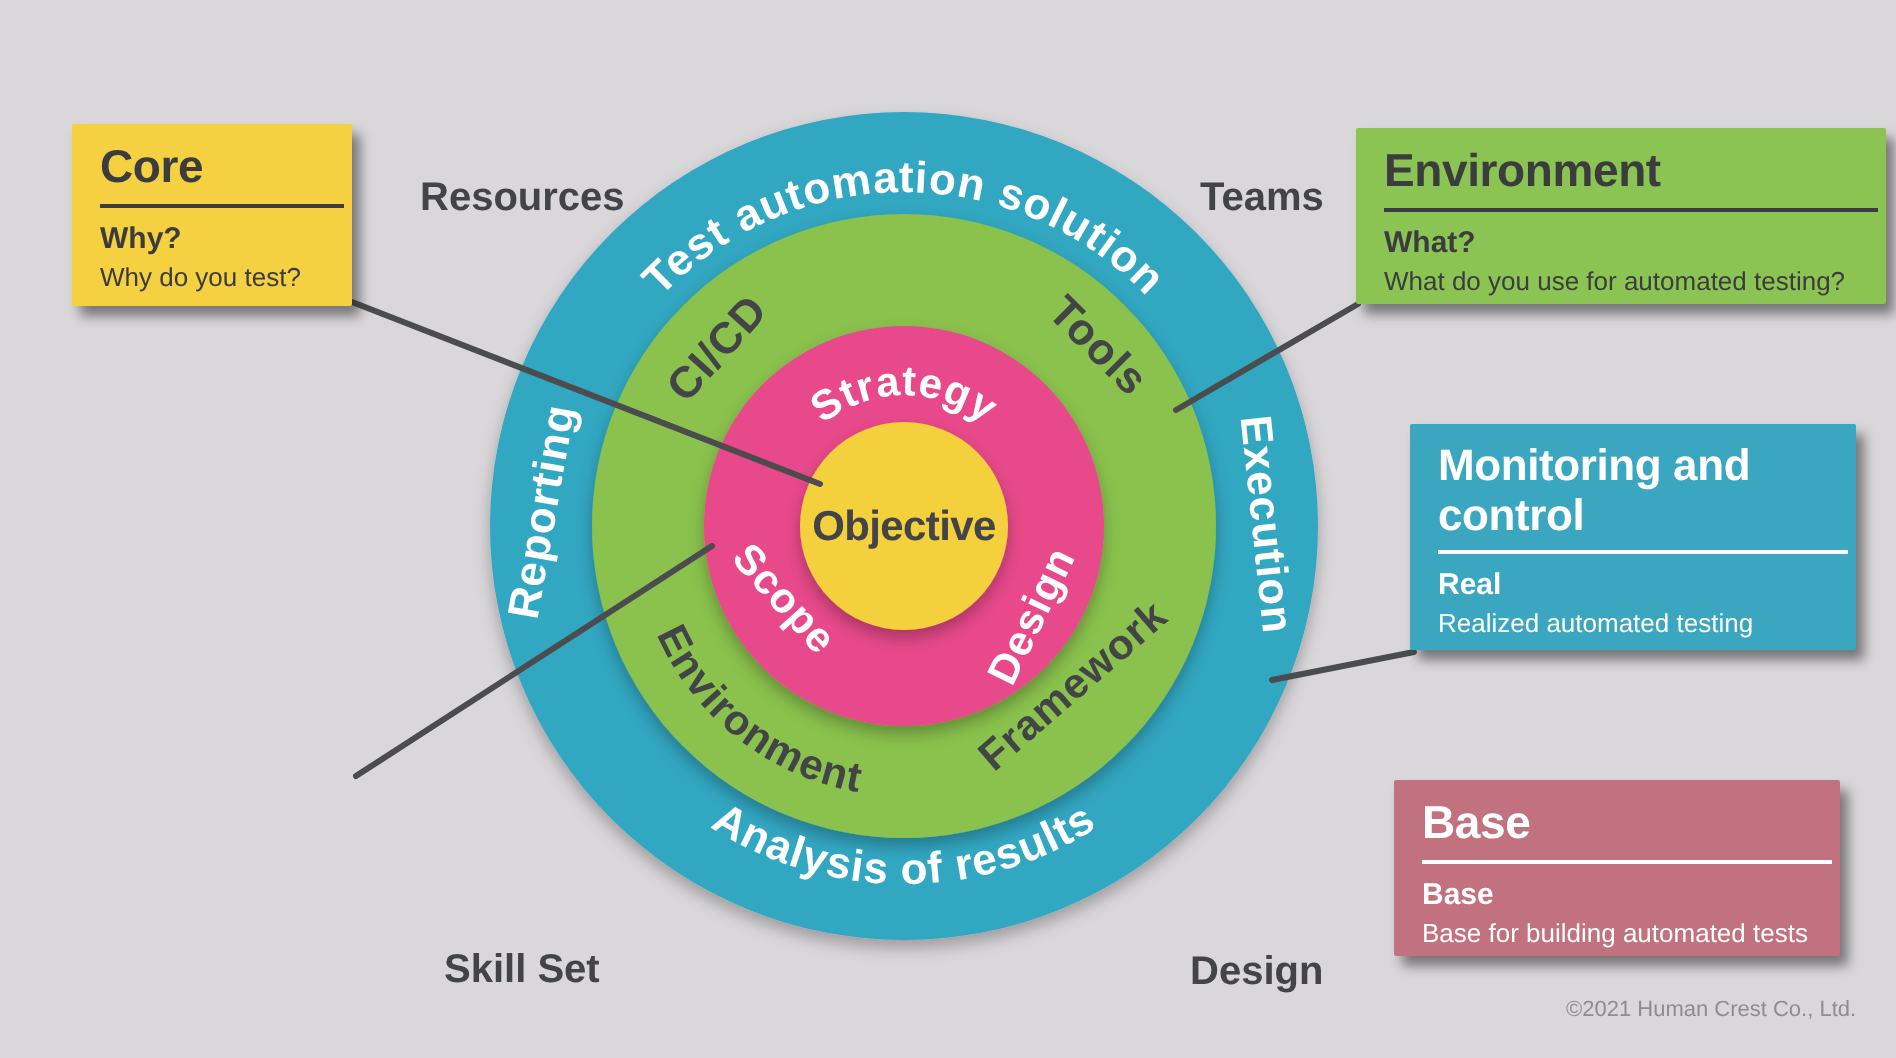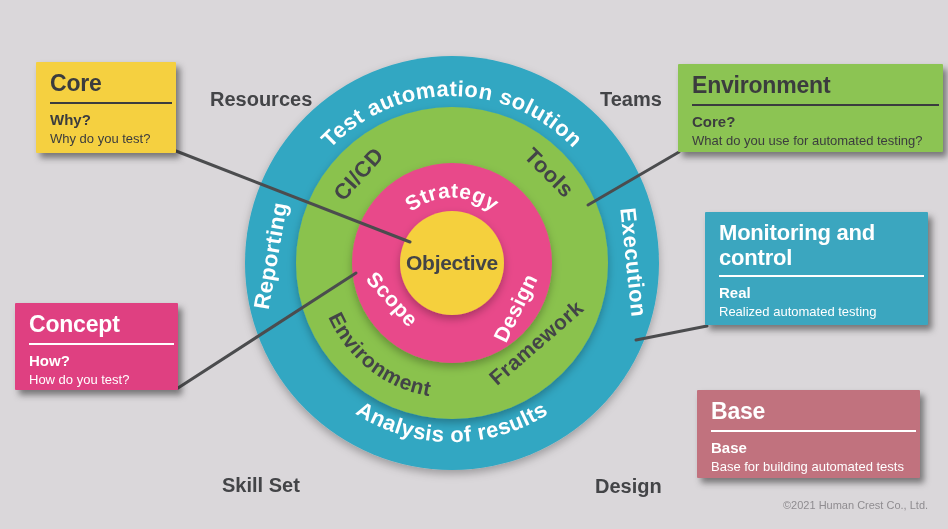--- a/index.html
+++ b/index.html
@@ -153,35 +153,30 @@
   <div class="corner-label" style="left:595px; top:448px;">Design</div>
 
   <div class="callout callout-core dark-text">
     <div class="callout-title">Core</div>
     <div class="callout-q">Why?</div>
     <div class="callout-desc">Why do you test?</div>
   </div>
 
   <div class="callout callout-architecture dark-text">
     <div class="callout-title">Environment</div>
-    <div class="callout-q">Core?</div>
+    <div class="callout-q">What?</div>
     <div class="callout-desc">What do you use for automated testing?</div>
   </div>
 
   <div class="callout callout-monitoring light-text">
     <div class="callout-title">Monitoring and control</div>
     <div class="callout-q">Real</div>
     <div class="callout-desc">Realized automated testing</div>
   </div>
 
-  <div class="callout callout-concept light-text">
-    <div class="callout-title">Concept</div>
-    <div class="callout-q">How?</div>
-    <div class="callout-desc">How do you test?</div>
-  </div>
 
   <div class="callout callout-base light-text">
     <div class="callout-title">Base</div>
     <div class="callout-q">Base</div>
     <div class="callout-desc">Base for building automated tests</div>
   </div>
 
   <div class="copyright">©2021 Human Crest Co., Ltd.</div>
 </div>
 

